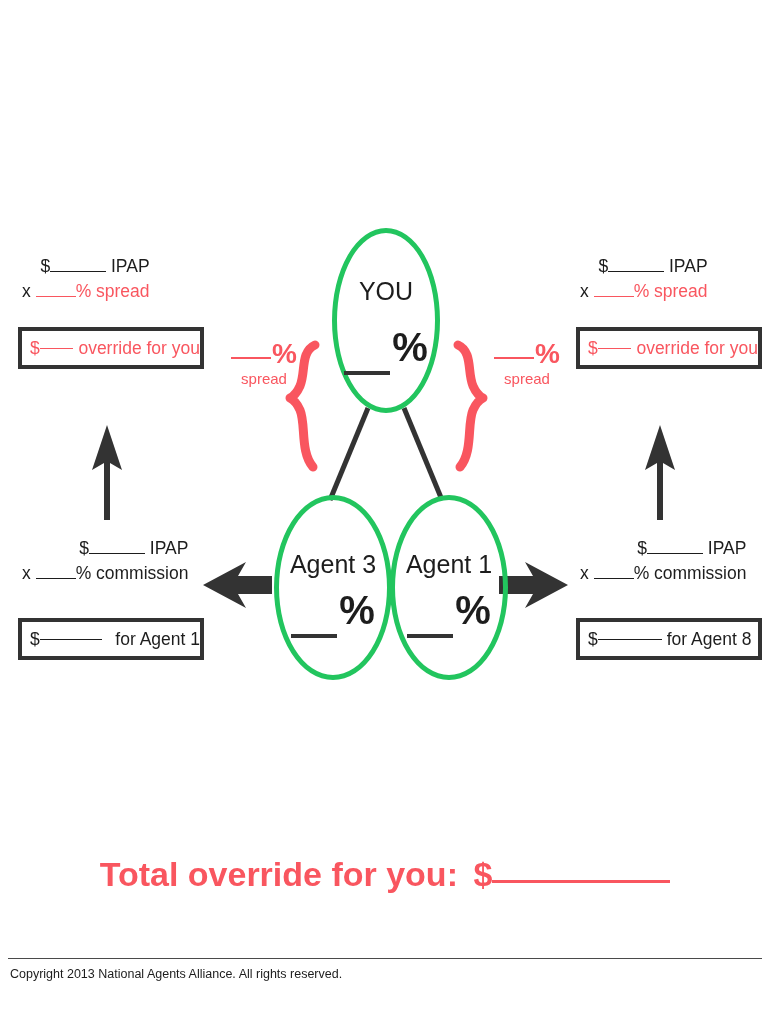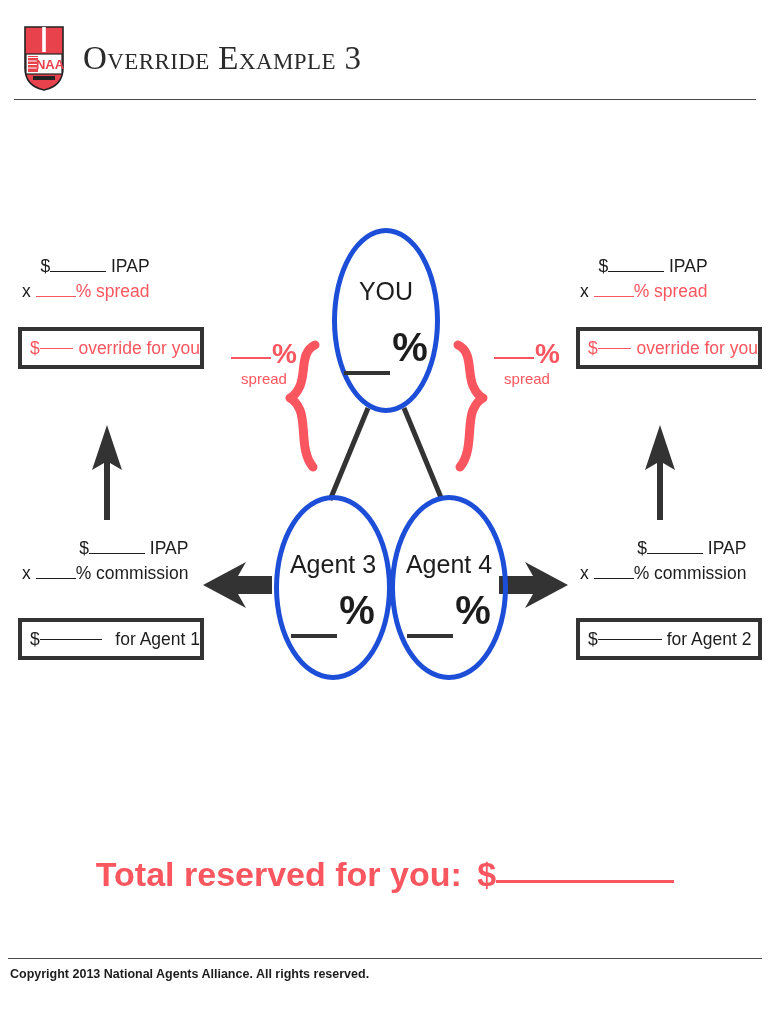--- a/index.html
+++ b/index.html
@@ -89,21 +89,21 @@
     padding-left: 8px;
     font-family: "Liberation Sans Narrow", "Liberation Sans", sans-serif;
     font-size: 17.5px;
     white-space: nowrap;
   }
   .result-box .blank { width: 64px; }
 
   
   .node {
     position: absolute;
-    border: 5px solid #1d4ed8;
+    border: 5px solid #22c55e;
     border-radius: 50%;
     background: transparent;
     box-sizing: border-box;
   }
   .node-label {
     position: absolute;
     left: 0; right: 0;
     text-align: center;
     font-family: "Liberation Sans Narrow", "Liberation Sans", sans-serif;
     font-size: 25px;
@@ -186,55 +186,36 @@
     border-top: 1.4px solid #4a4a4a;
   }
   .footer-text {
     position: absolute;
     left: 10px;
     top: 967px;
     font-family: "Liberation Sans Narrow", "Liberation Sans", sans-serif;
     font-size: 12.5px;
     color: #1d1d1d;
     white-space: nowrap;
-    font-weight: bold;
   }
 
   svg { display: block; overflow: visible; }
   .svg-layer {
     position: absolute;
     left: 0; top: 0;
     width: 770px;
     height: 1024px;
     pointer-events: none;
   }
 </style>
 </head>
 <body>
 
 <div class="page">
 
-  <div class="header">
-
-    <div class="logo">
-      <svg width="48" height="68" viewBox="0 0 48 68" xmlns="http://www.w3.org/2000/svg">
-        <path d="M5 3 L43 3 L43 44 Q43 62 24 66 Q5 62 5 44 Z" fill="#e8424c" stroke="#222" stroke-width="1.6"></path>
-        <rect x="22.2" y="3" width="3.6" height="25" fill="#ffffff"></rect>
-        <rect x="6" y="30" width="36" height="20" fill="#ffffff" stroke="#222" stroke-width="1.2"></rect>
-        <path d="M8 32 L18 32 L18 48 L8 48 Z" fill="#e8424c"></path>
-        <path d="M8 33.5 L18 33.5 M8 37 L18 37 M8 40.5 L18 40.5 M8 44 L18 44" stroke="#ffffff" stroke-width="1.1"></path>
-        <text x="30" y="45" font-family="'Liberation Sans', sans-serif" font-size="13" font-weight="bold" fill="#e8424c" text-anchor="middle">NAA</text>
-        <rect x="13" y="52" width="22" height="4" fill="#222"></rect>
-      </svg>
-    </div>
-
-    <div class="page-title">Override Example 3</div>
-
-    <div class="header-rule"></div>
-  </div>
 
   <div class="svg-layer">
     <svg width="770" height="1024" viewBox="0 0 770 1024" xmlns="http://www.w3.org/2000/svg">
 
       <g>
         <line x1="368" y1="408" x2="330" y2="500" stroke="#333333" stroke-width="5"></line>
       </g>
       <g>
         <line x1="404" y1="408" x2="442" y2="500" stroke="#333333" stroke-width="5"></line>
       </g>
@@ -282,21 +263,21 @@
   </div>
 
   <div class="node" style="left:274px; top:495px; width:118px; height:185px;">
     <div class="node-label" style="top:50px;">Agent 3</div>
     <div class="node-pct" style="top:90px;">
       <span class="pct-blank"></span><span>%</span>
     </div>
   </div>
 
   <div class="node" style="left:390px; top:495px; width:118px; height:185px;">
-    <div class="node-label" style="top:50px;">Agent 4</div>
+    <div class="node-label" style="top:50px;">Agent 1</div>
     <div class="node-pct" style="top:90px;">
       <span class="pct-blank"></span><span>%</span>
     </div>
   </div>
 
   <div class="spread-ann" style="left:224px; top:340px; width:80px;">
     <div class="spread-top">
       <span class="sp-blank"></span><span>%</span>
     </div>
     <span class="spread-word">spread</span>
@@ -371,24 +352,24 @@
     <span class="calc-line">
       <span class="blk">x</span>
       <span class="blank b-pct blk"></span><span class="blk">%</span>
       <span class="blk">commission</span>
     </span>
   </div>
 
   <div class="result-box" style="left:576px; top:618px; width:186px; height:42px;">
     <span class="blk">$</span>
       <span class="blank blk"></span>
-    <span class="blk" style="margin-left:5px;">for Agent 2</span>
+    <span class="blk" style="margin-left:5px;">for Agent 8</span>
   </div>
 
   <div class="total-line">
-    <span>Total reserved for you:</span>
+    <span>Total override for you:</span>
     <span style="margin-left:6px;">$</span><span class="tot-blank"></span>
   </div>
 
   <div class="footer-rule"></div>
   <div class="footer-text">Copyright 2013 National Agents Alliance. All rights reserved.</div>
 
 </div>
 
 </body></html>

